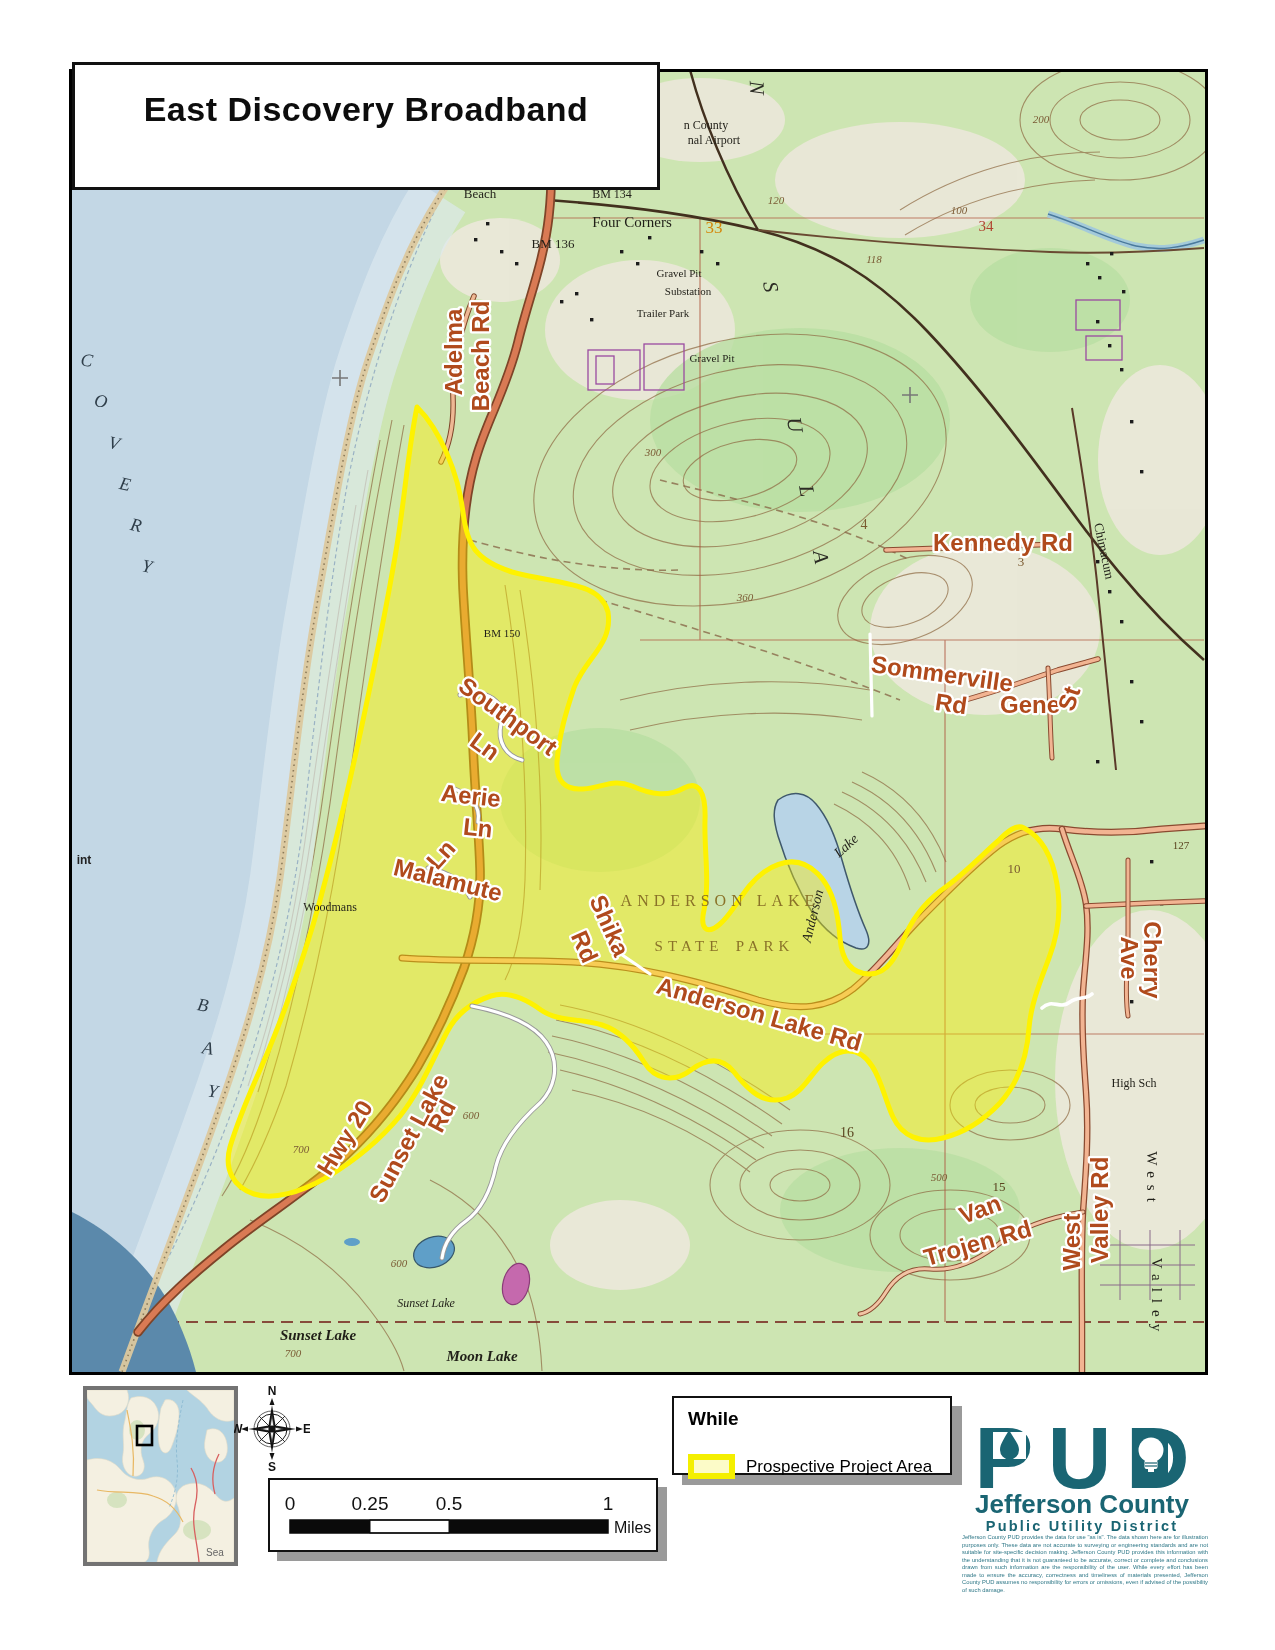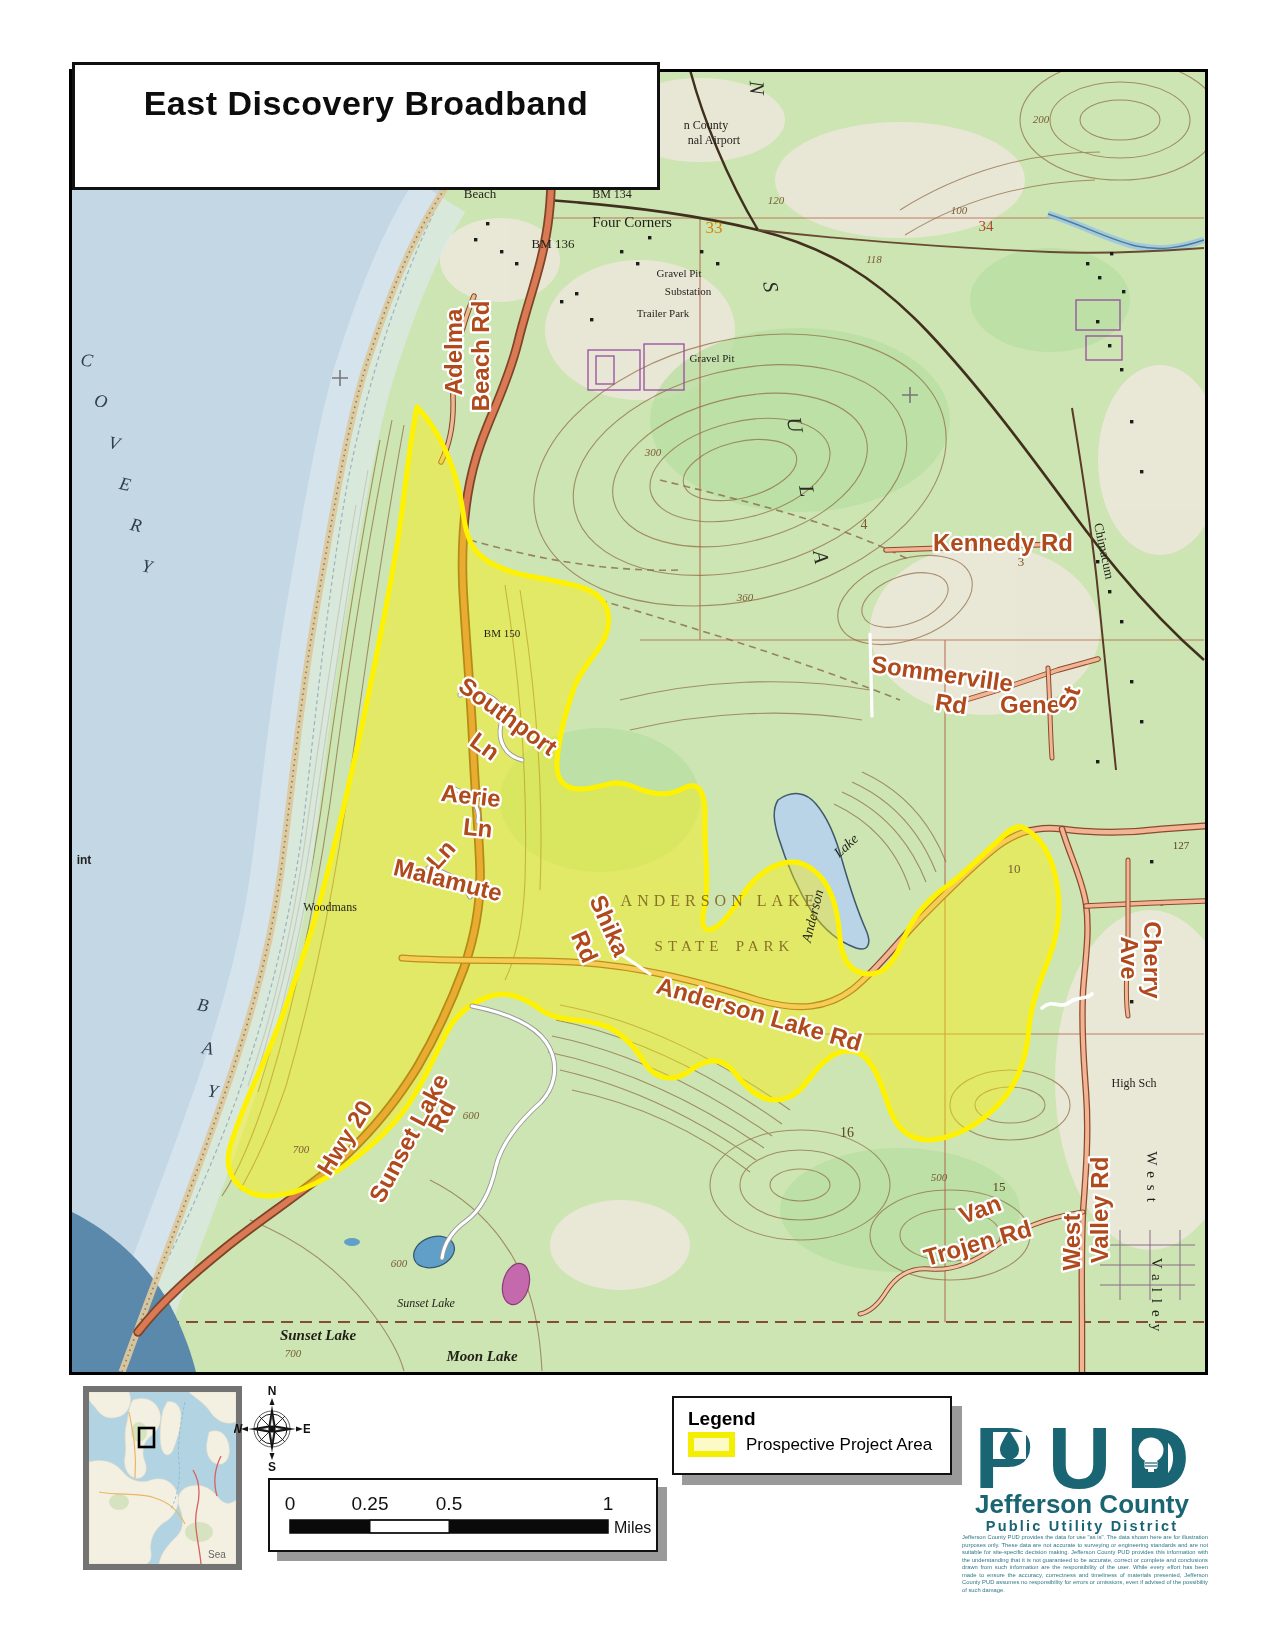--- a/index.html
+++ b/index.html
@@ -6,41 +6,41 @@
   .page{position:relative;width:1275px;height:1650px;background:#ffffff;overflow:hidden;
         font-family:"Liberation Sans",sans-serif;}
   .abs{position:absolute;}
   
   .map-frame{position:absolute;left:69px;top:69px;width:1139px;height:1306px;
              border:3px solid #000;box-sizing:border-box;pointer-events:none;z-index:5;}
   
   .title-box{position:absolute;left:72px;top:62px;width:588px;height:128px;background:#ffffff;
              border:3px solid #111;box-sizing:border-box;z-index:6;text-align:center;}
   .title-box .t{font:bold 34px/1.28 "Liberation Sans",sans-serif;color:#0d0d0d;letter-spacing:.5px;}
-  .title-box .t1{margin-top:17px;}
+  .title-box .t1{margin-top:23px;}
   
   text{font-family:"Liberation Sans",sans-serif;}
   .rl{font:bold 24px "Liberation Sans",sans-serif;fill:#b04a1c;stroke:#ffffff;stroke-width:4.5px;
       paint-order:stroke;stroke-linejoin:round;text-anchor:middle;}
   .topo{font-family:"Liberation Serif",serif;fill:#201f18;text-anchor:middle;}
   .topoi{font-style:italic;}
   .park{font-family:"Liberation Serif",serif;fill:#8a7228;text-anchor:middle;letter-spacing:5px;}
   .cl{font:italic 11px "Liberation Serif",serif;fill:#7a5a34;text-anchor:middle;}
   .wl{font:italic 18px "Liberation Serif",serif;fill:#2f3e4a;text-anchor:middle;}
   .pl{font:italic 21px "Liberation Serif",serif;fill:#2b2b24;text-anchor:middle;}
   .sec{font-family:"Liberation Serif",serif;text-anchor:middle;}
   
-  .inset-wrap{position:absolute;left:83px;top:1386px;width:147px;height:172px;border:6px solid #737373;
+  .inset-wrap{position:absolute;left:83px;top:1386px;width:147px;height:172px;border:4px solid #737373;
               box-sizing:content-box;background:#b2d3e2;}
   .scale-box{position:absolute;left:268px;top:1478px;width:390px;height:74px;background:#fff;
              border:2px solid #111;box-sizing:border-box;box-shadow:9px 9px 0 0 #9a9a9a;}
   .legend-box{position:absolute;left:672px;top:1396px;width:280px;height:79px;background:#fff;
               border:2px solid #111;box-sizing:border-box;box-shadow:10px 10px 0 0 #9a9a9a;z-index:6;}
   .legend-title{font:bold 19px "Liberation Sans",sans-serif;color:#000;margin:10px 0 0 14px;}
-  .legend-row{display:flex;align-items:center;margin:2px 0 0 14px;}
+  .legend-row{display:flex;align-items:center;margin:24px 0 0 14px;}
   .legend-swatch{width:47px;height:25px;box-sizing:border-box;border:6px solid #f4ef00;background:#fcfbc8;}
   .legend-label{font:17px "Liberation Sans",sans-serif;color:#000;margin-left:11px;}
   .compass-wrap{position:absolute;left:234px;top:1384px;width:76px;height:88px;}
   .logo-wrap{position:absolute;left:960px;top:1396px;width:244px;height:138px;}
   .disclaimer{position:absolute;left:962px;top:1534px;width:246px;font:5.8px/1.3 "Liberation Sans",sans-serif;
               color:#2e7787;text-align:justify;}
   .footer{position:absolute;left:72px;top:1562px;font:11px/1.35 "Liberation Sans",sans-serif;color:#161616;}
 </style>
 </head>
 <body>
@@ -469,21 +469,21 @@
       <text x="338" y="30" font-size="19" fill="#111" text-anchor="middle">1</text>
       <rect x="20" y="40" width="80" height="13" fill="#0a0a0a"></rect>
       <rect x="100" y="40" width="79" height="13" fill="#ffffff" stroke="#0a0a0a" stroke-width="1"></rect>
       <rect x="179" y="40" width="159" height="13" fill="#0a0a0a"></rect>
       <rect x="20" y="40" width="318" height="13" fill="none" stroke="#0a0a0a" stroke-width="1.5"></rect>
       <text x="344" y="53" font-size="16" fill="#111">Miles</text>
     </svg>
   </div>
 
   <div class="legend-box">
-    <div class="legend-title">Legend</div>
+    <div class="legend-title">While</div>
     <div class="legend-row">
       <span class="legend-swatch"></span>
       <span class="legend-label">Prospective Project Area</span>
     </div>
   </div>
 
   <div class="logo-wrap">
     <svg width="244" height="138" viewBox="0 0 244 138">
       <text x="122" y="92" text-anchor="middle" font-family="Liberation Sans, sans-serif" font-weight="bold" font-size="88" fill="#1a6573" textLength="215">PUD</text>
 

